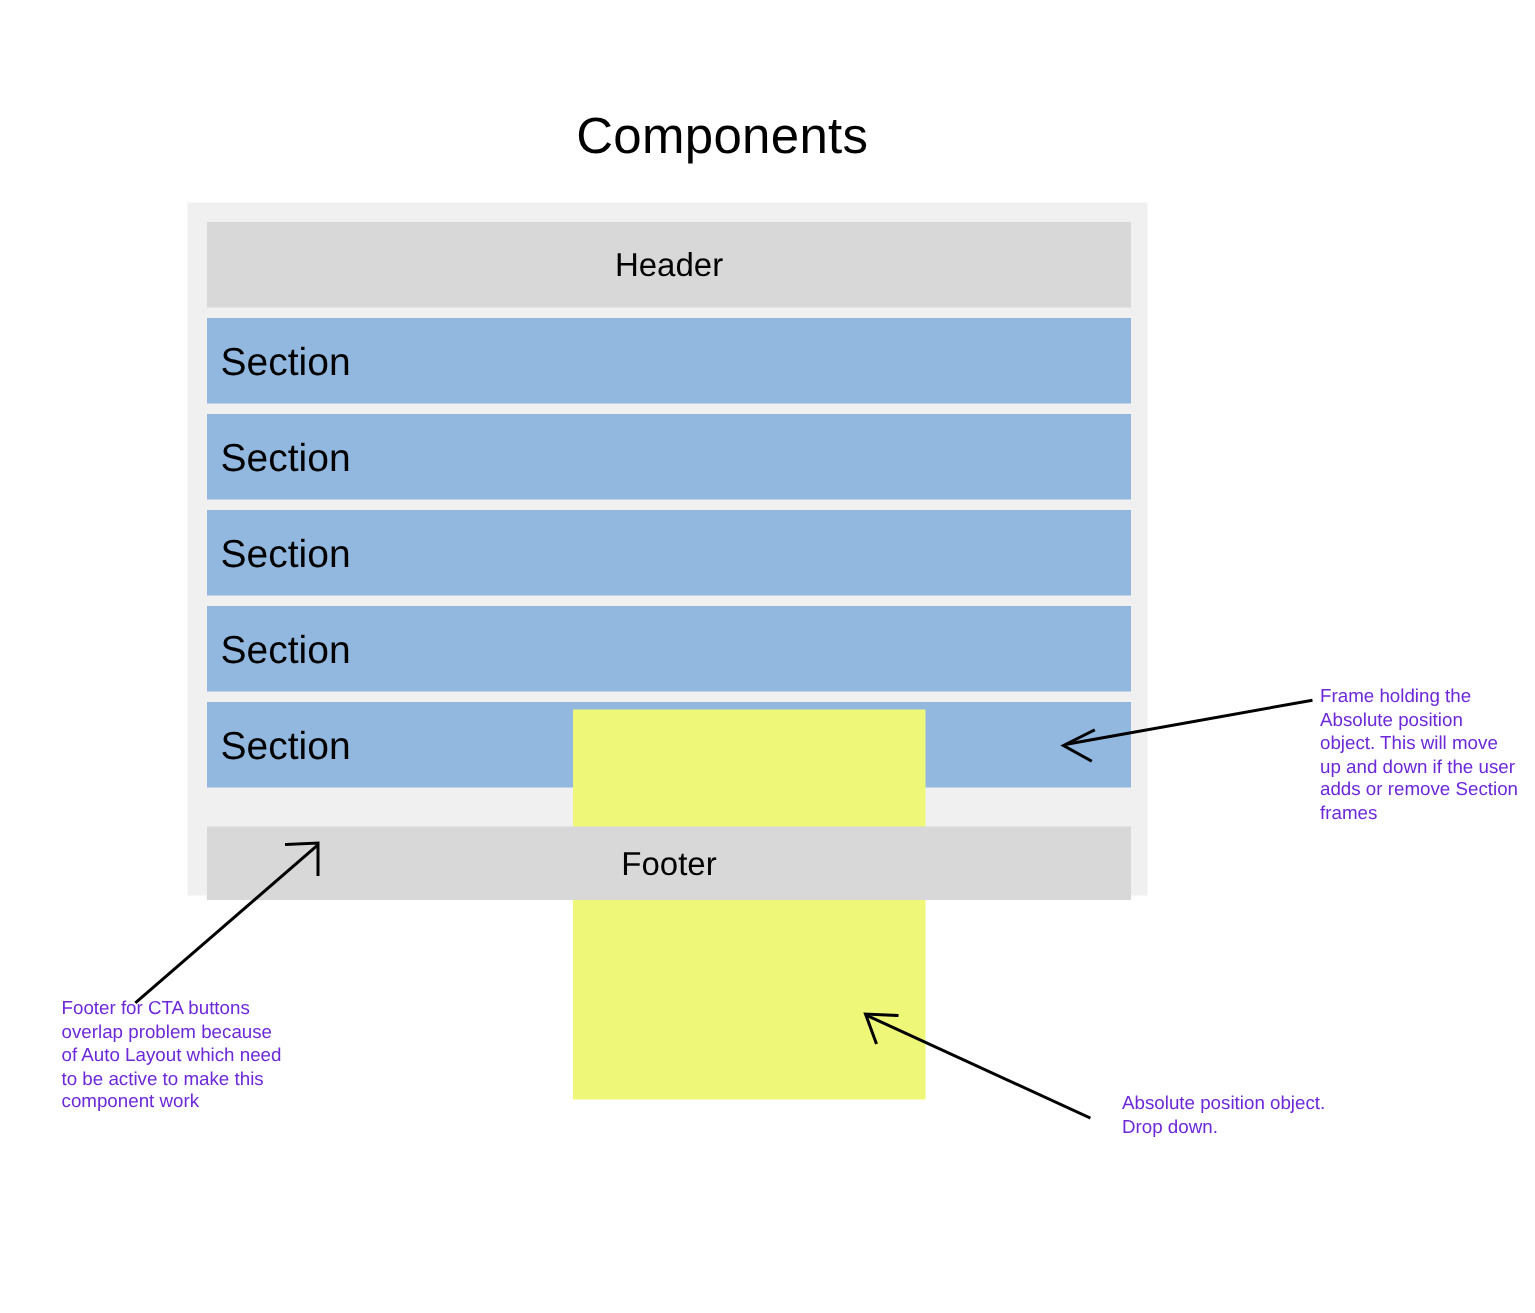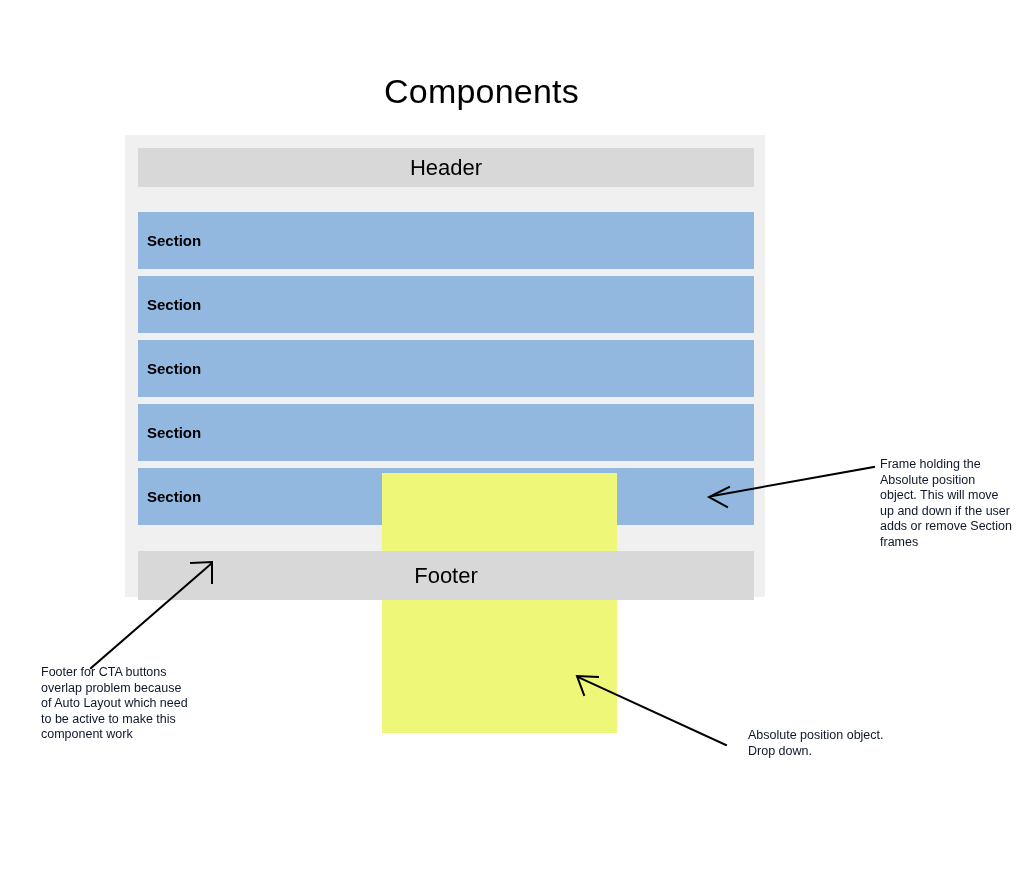--- a/index.html
+++ b/index.html
@@ -55,43 +55,42 @@
   }
   .bar-label {
     font-size: 22px;
     color: #000000;
     line-height: 26px;
     white-space: nowrap;
   }
 
   .bar.header-bar {
     top: 13px;
-    height: 39px;
+    height: 57px;
     background: #d8d8d8;
     justify-content: center;
     z-index: 3;
   }
   .bar.footer-bar {
     top: 399px;
     height: 49px;
     background: #d8d8d8;
     justify-content: center;
     z-index: 3;
     margin-top: 17px;
   }
   .bar.section-bar {
     height: 57px;
     background: #92b8e0;
     justify-content: flex-start;
     padding-left: 9px;
     z-index: 1;
   }
   .bar.section-bar .bar-label {
-    font-size: 15px;
-    font-weight: bold;
+    font-size: 26px;
   }
   .section-1 { top: 77px; }
   .section-2 { top: 141px; }
   .section-3 { top: 205px; }
   .section-4 { top: 269px; }
   .section-5 { top: 333px; height: 62px; }
 
   
   #absolute-object {
     position: absolute;
@@ -101,21 +100,21 @@
     height: 260px;
     background: #eff779;
     z-index: 2;
   }
 
   
   .annotation {
     position: absolute;
     font-size: 12.5px;
     line-height: 15.5px;
-    color: #0f172a;
+    color: #6d28d9;
     white-space: pre-line;
   }
   #annotation-frame-holder {
     left: 880px;
     top: 457px;
     width: 135px;
   }
   #annotation-footer-cta {
     left: 41px;
     top: 665px;

